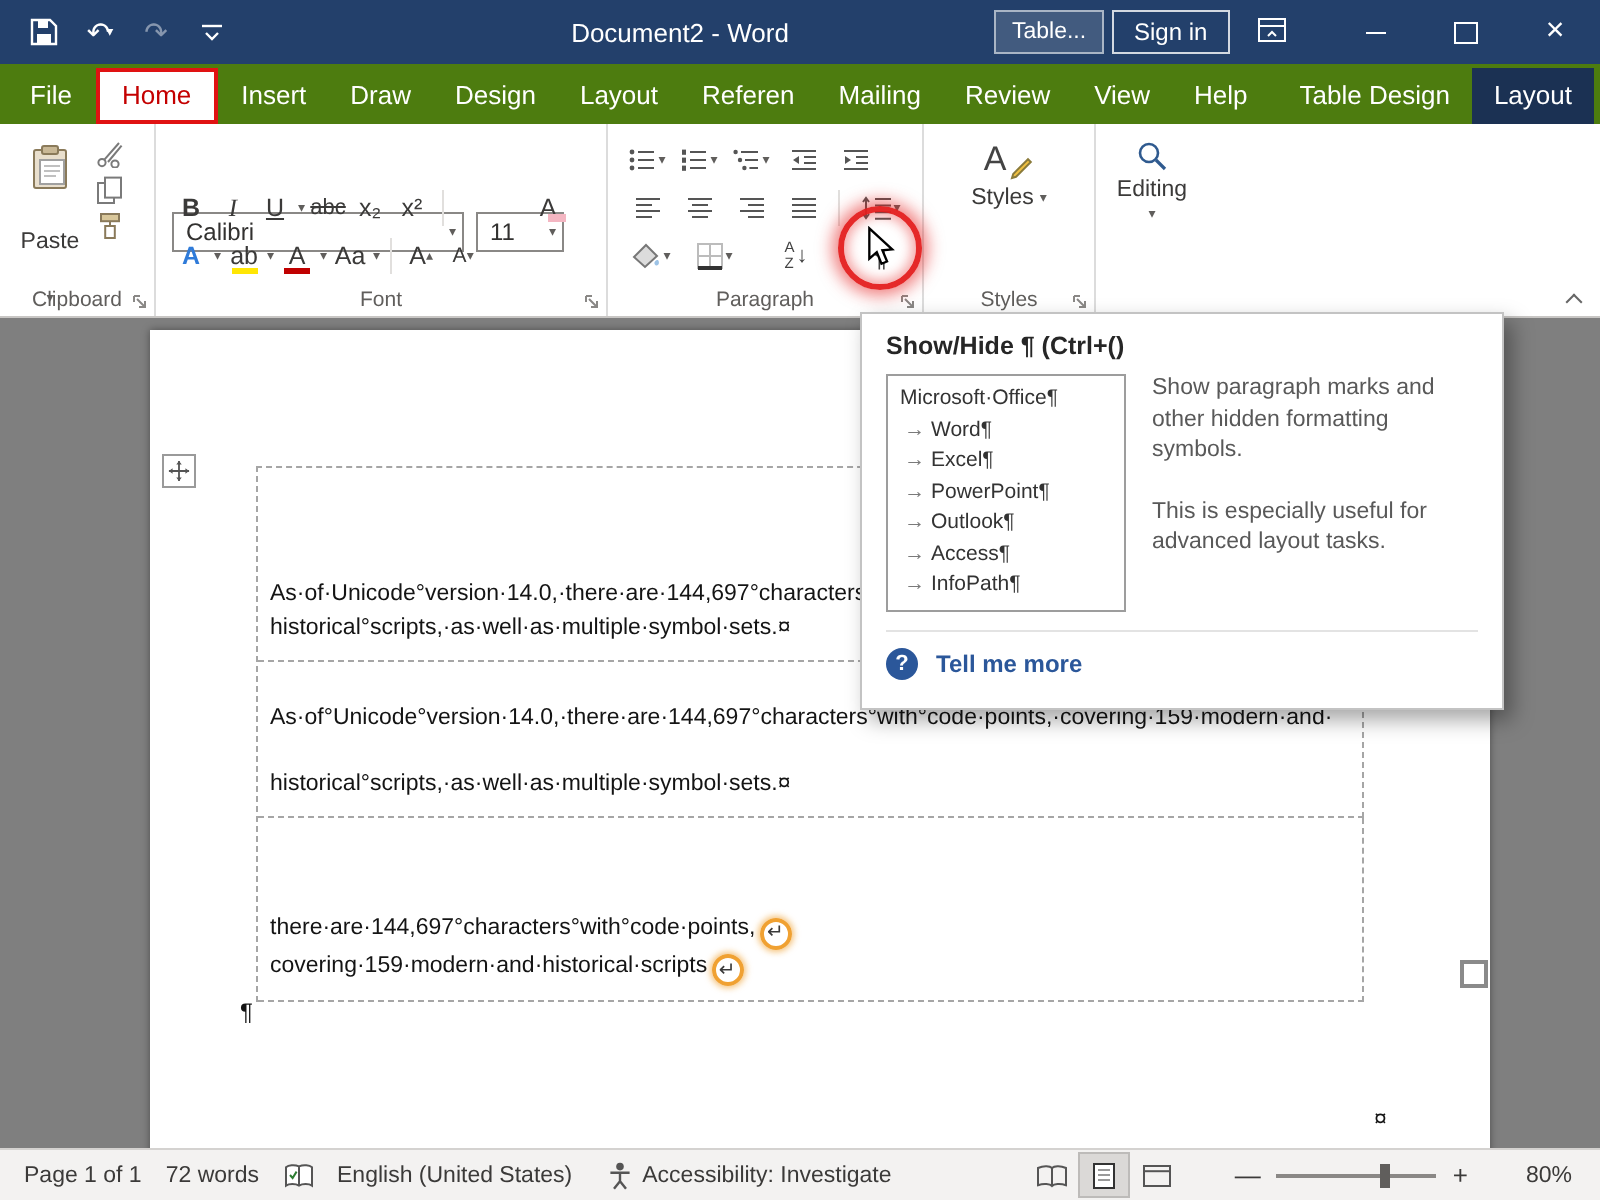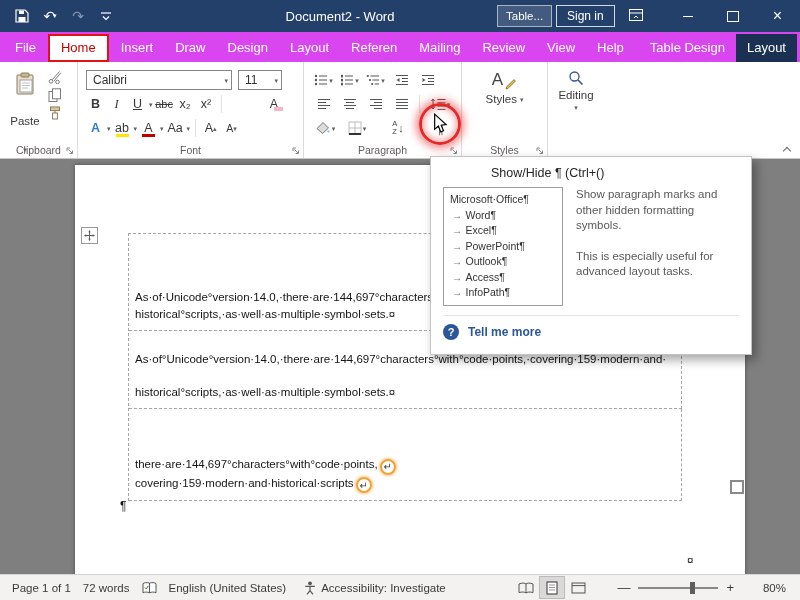--- a/index.html
+++ b/index.html
@@ -24,21 +24,21 @@
              background:transparent;border:1px solid rgba(255,255,255,.8);
              color:#fff;font-size:12px;font-family:inherit;}
   .tb-ribbonopt{position:absolute;left:628px;top:7px;}
   .win-controls{position:absolute;right:0;top:0;height:32px;display:flex;}
   .win-btn{width:45px;height:32px;display:flex;align-items:center;justify-content:center;color:#fff;}
   .min-bar{width:10px;height:1px;background:#fff;}
   .max-box{width:10px;height:9px;border:1px solid #fff;}
   .close-x{font-size:16px;line-height:1;}
 
   
-  .tabrow{position:absolute;top:32px;left:0;right:0;height:30px;background:#d946ef;
+  .tabrow{position:absolute;top:32px;left:0;right:0;height:30px;background:#4d7c0f;
           display:flex;align-items:flex-end;color:#fff;font-size:13px;z-index:9;}
   .tab{padding:6px 11px 7px;white-space:nowrap;cursor:default;}
   .tab-home-active{background:#fff;color:#c40000;border:2px solid #e01212;
                    padding:4px 11px 5px;margin:0 1px;font-weight:400;}
   .tab-ctx-active{background:#1b3153;}
 
   
   .ribbon{position:absolute;top:62px;left:0;right:0;height:96px;background:#fff;
           border-bottom:1px solid #c8c6c4;z-index:8;}
   .rgroup{position:absolute;top:0;height:96px;border-right:1px solid #dcdcdc;box-sizing:border-box;}
@@ -77,21 +77,21 @@
   .red-ring{position:absolute;left:419px;top:103px;width:36px;height:36px;border-radius:50%;
             border:3px solid rgba(228,30,30,.95);
             box-shadow:0 0 8px 3px rgba(228,30,30,.55), inset 0 0 6px 2px rgba(228,30,30,.4);
             z-index:40;}
   .cursor{position:absolute;left:433px;top:113px;z-index:70;}
 
   
   .tooltip{position:absolute;left:430px;top:156px;width:322px;height:199px;background:#fff;
            border:1px solid #c3c3c3;box-shadow:4px 5px 10px rgba(0,0,0,.35);z-index:50;
            padding:9px 12px;box-sizing:border-box;color:#333;}
-  .tt-title{font-size:12.5px;font-weight:400;color:#262626;margin-left:48px;}
+  .tt-title{font-size:12.5px;font-weight:700;color:#262626;}
   .tt-body{display:flex;margin-top:7px;}
   .tt-preview{width:106px;border:1px solid #9d9d9d;padding:4px 6px;font-size:10.5px;
               line-height:15.5px;color:#333;flex:none;}
   .tt-arrow{color:#7a7a7a;margin:0 3px 0 2px;}
   .tt-desc{flex:1;padding-left:13px;font-size:11.5px;color:#595959;line-height:1.35;}
   .tt-desc p{margin:0 0 15px;}
   .tt-footer{display:flex;align-items:center;border-top:1px solid #e3e3e3;margin-top:9px;padding-top:8px;}
   .tt-q{width:16px;height:16px;border-radius:50%;background:#2b579a;color:#fff;font-size:11px;
         font-weight:700;display:flex;align-items:center;justify-content:center;margin-right:9px;flex:none;}
   .tt-more{color:#2b579a;font-weight:700;font-size:12px;}
@@ -238,21 +238,21 @@
     </div>
     <div class="glabel">Clipboard</div>
     <span class="launcher">
       <svg width="8" height="8" viewBox="0 0 8 8">
           <path d="M1 1 h3 M1 1 v3 M2.5 2.5 l3.5 3.5 M6.5 3.5 v3 h-3" fill="none" stroke="#8a8886"></path>
         </svg>
     </span>
   </div>
 
   <div class="rgroup g-font">
-    <div class="rrow r1" style="padding-left:8px;">
+    <div class="rrow r1" style="padding-left:8px;margin-top:36px;">
       <div class="combo" style="width:146px">
         <span>Calibri</span>
         <span class="caret">▾</span>
       </div>
       <div class="combo" style="width:44px;margin-left:6px">
         <span>11</span>
         <span class="caret">▾</span>
       </div>
     </div>
     <div class="rrow r2" style="padding-left:8px;gap:2px;">

